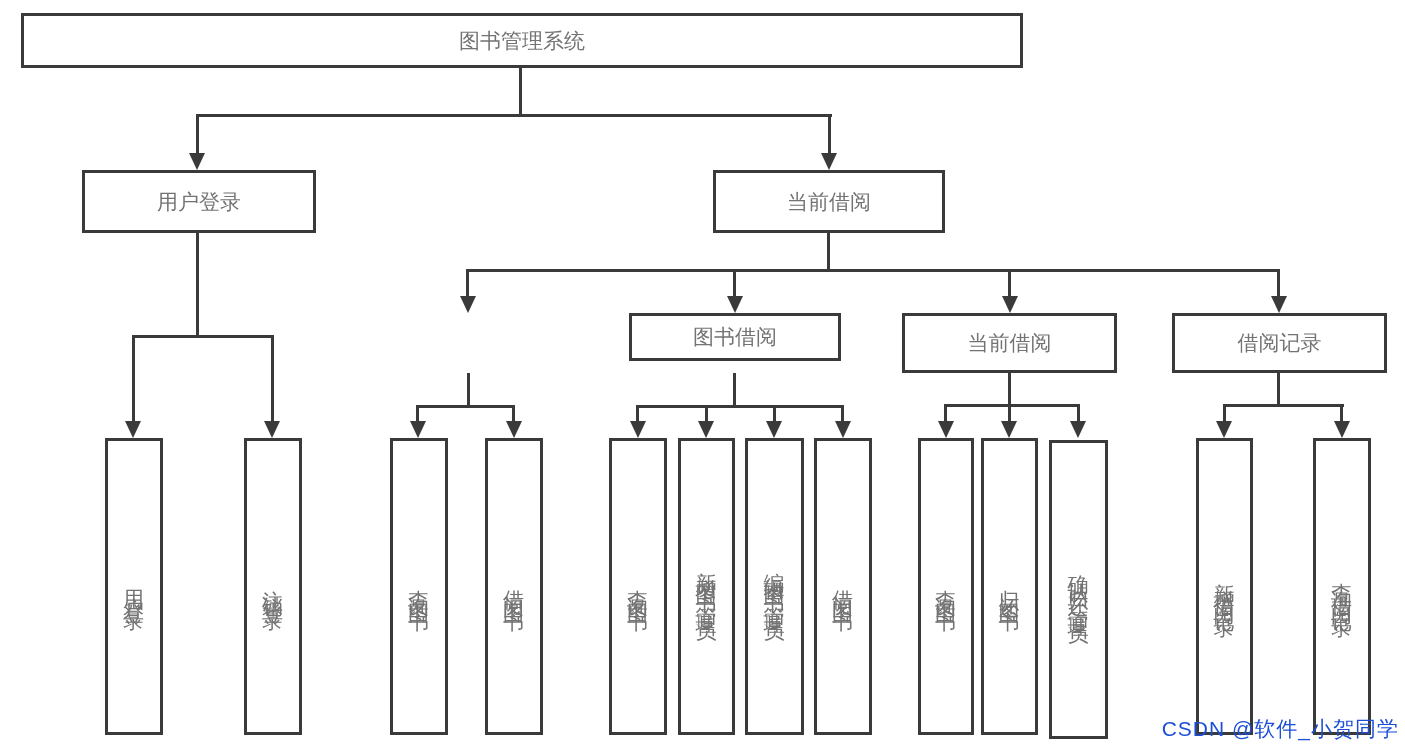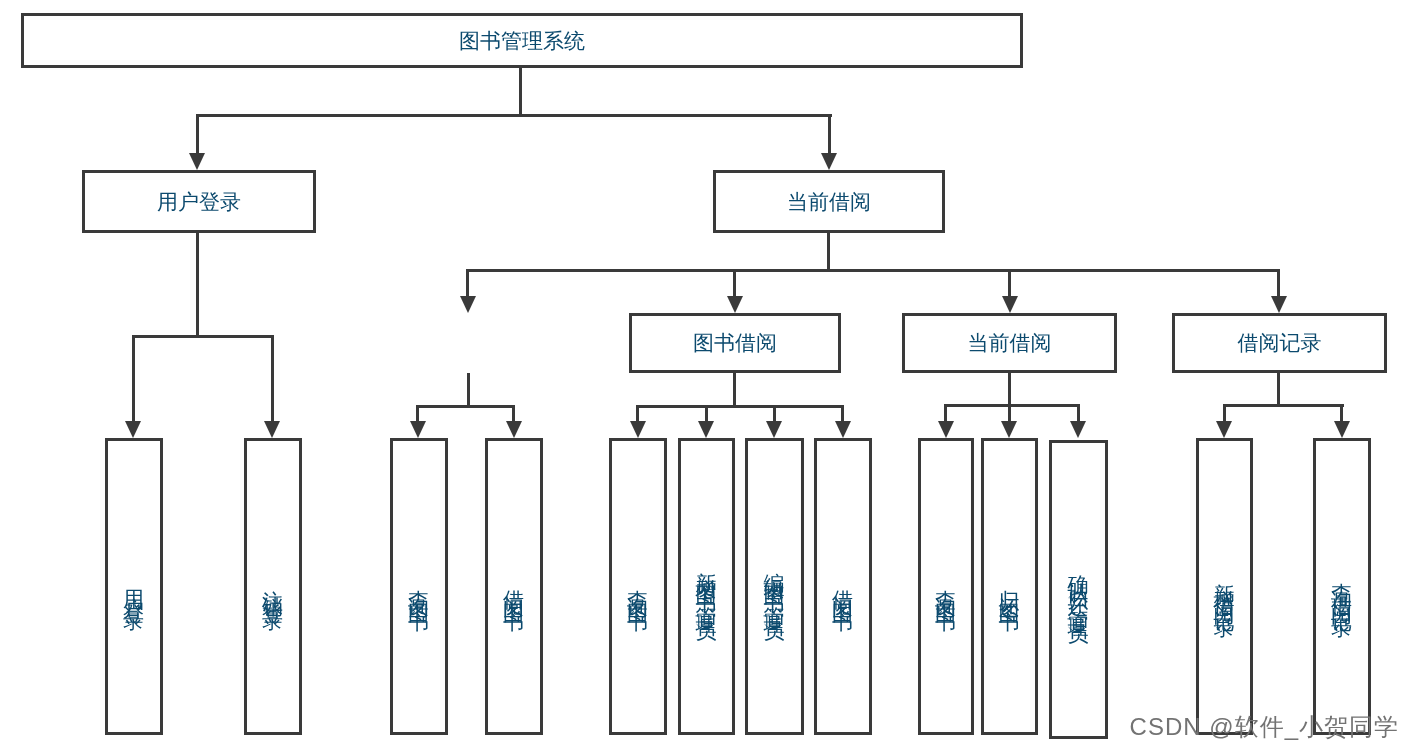--- a/index.html
+++ b/index.html
@@ -4,36 +4,36 @@
 <style>
   html,body { margin:0; padding:0; background:#ffffff; }
   body { font-family: "Liberation Sans", sans-serif; }
   #diagram {
     position:relative; width:1405px; height:747px; background:#ffffff; overflow:hidden;
   }
   .box {
     position:absolute; box-sizing:border-box;
     border:3px solid #3a3a3a; background:#ffffff;
     display:flex; align-items:center; justify-content:center;
-    font-size:21px; color:#0c4a6e; white-space:nowrap;
+    font-size:21px; color:#737373; white-space:nowrap;
   }
   .vbox {
     writing-mode: vertical-rl; text-orientation: mixed;
     letter-spacing:7px; font-size:21px; line-height:1;
   }
   .vline { position:absolute; width:3px; background:#3a3a3a; }
   .hline { position:absolute; height:3px; background:#3a3a3a; }
   .arrow {
     position:absolute; width:0; height:0;
     border-left:8px solid transparent; border-right:8px solid transparent;
     border-top:17px solid #3a3a3a;
   }
   .watermark {
     position:absolute; right:6px; bottom:4px;
-    font-size:24px; color:#737373; letter-spacing:1px;
+    font-size:21px; color:#1d4ed8; letter-spacing:1px;
   }
 </style>
 </head>
 <body>
 
 <div id="diagram">
 
   <div class="box" style="left:21px; top:13px; width:1002px; height:55px;">图书管理系统</div>
 
   <div class="vline" style="left:519px; top:68px; height:49px;"></div>
@@ -57,21 +57,21 @@
   <div class="hline" style="left:466px; top:269px; width:814px;"></div>
   <div class="vline" style="left:466px; top:269px; height:28px;"></div>
   <div class="arrow" style="left:460px; top:296px;"></div>
   <div class="vline" style="left:733px; top:269px; height:28px;"></div>
   <div class="arrow" style="left:727px; top:296px;"></div>
   <div class="vline" style="left:1008px; top:269px; height:28px;"></div>
   <div class="arrow" style="left:1002px; top:296px;"></div>
   <div class="vline" style="left:1277px; top:269px; height:28px;"></div>
   <div class="arrow" style="left:1271px; top:296px;"></div>
 
-  <div class="box" style="left:629px; top:313px; width:212px; height:60px;">图书借阅</div>
+  <div class="box" style="left:629px; top:313px; width:212px; height:48px;">图书借阅</div>
   <div class="box" style="left:1172px; top:313px; width:215px; height:60px;">借阅记录</div>
   <div class="box" style="left:902px; top:313px; width:215px; height:60px;">当前借阅</div>
 
   <div class="vline" style="left:467px; top:373px; height:35px;"></div>
   <div class="hline" style="left:416px; top:405px; width:99px;"></div>
   <div class="vline" style="left:416px; top:405px; height:18px;"></div>
   <div class="arrow" style="left:410px; top:421px;"></div>
   <div class="vline" style="left:512px; top:405px; height:18px;"></div>
   <div class="arrow" style="left:506px; top:421px;"></div>
 

